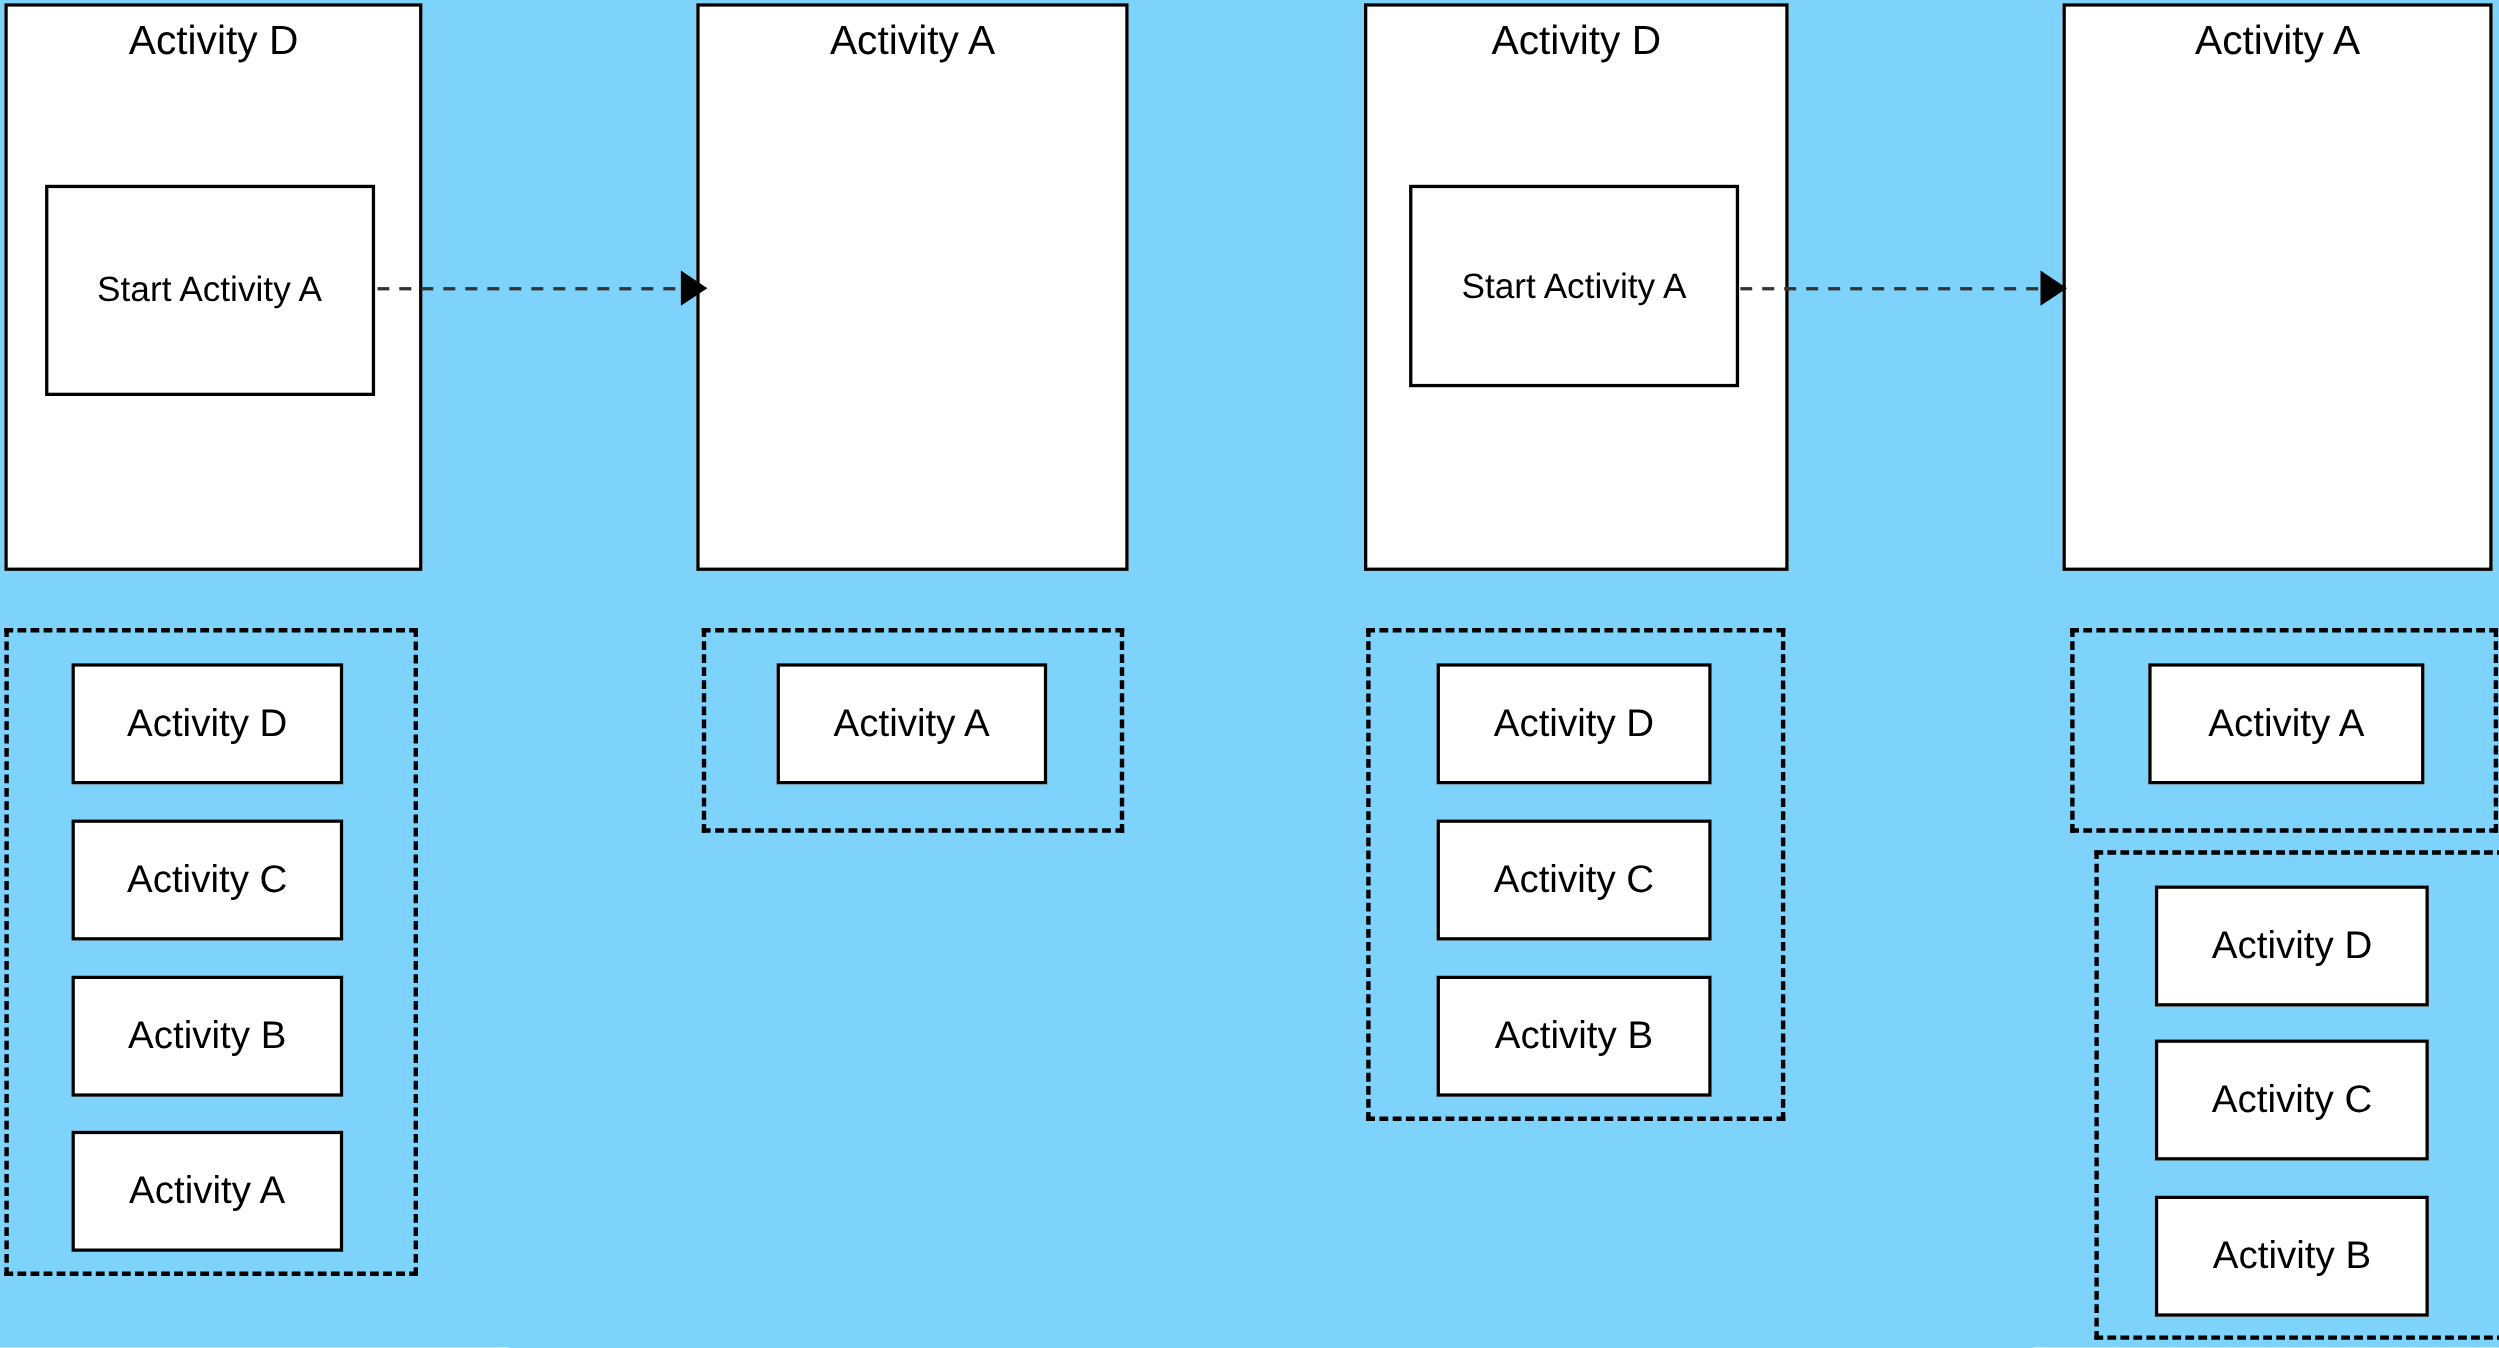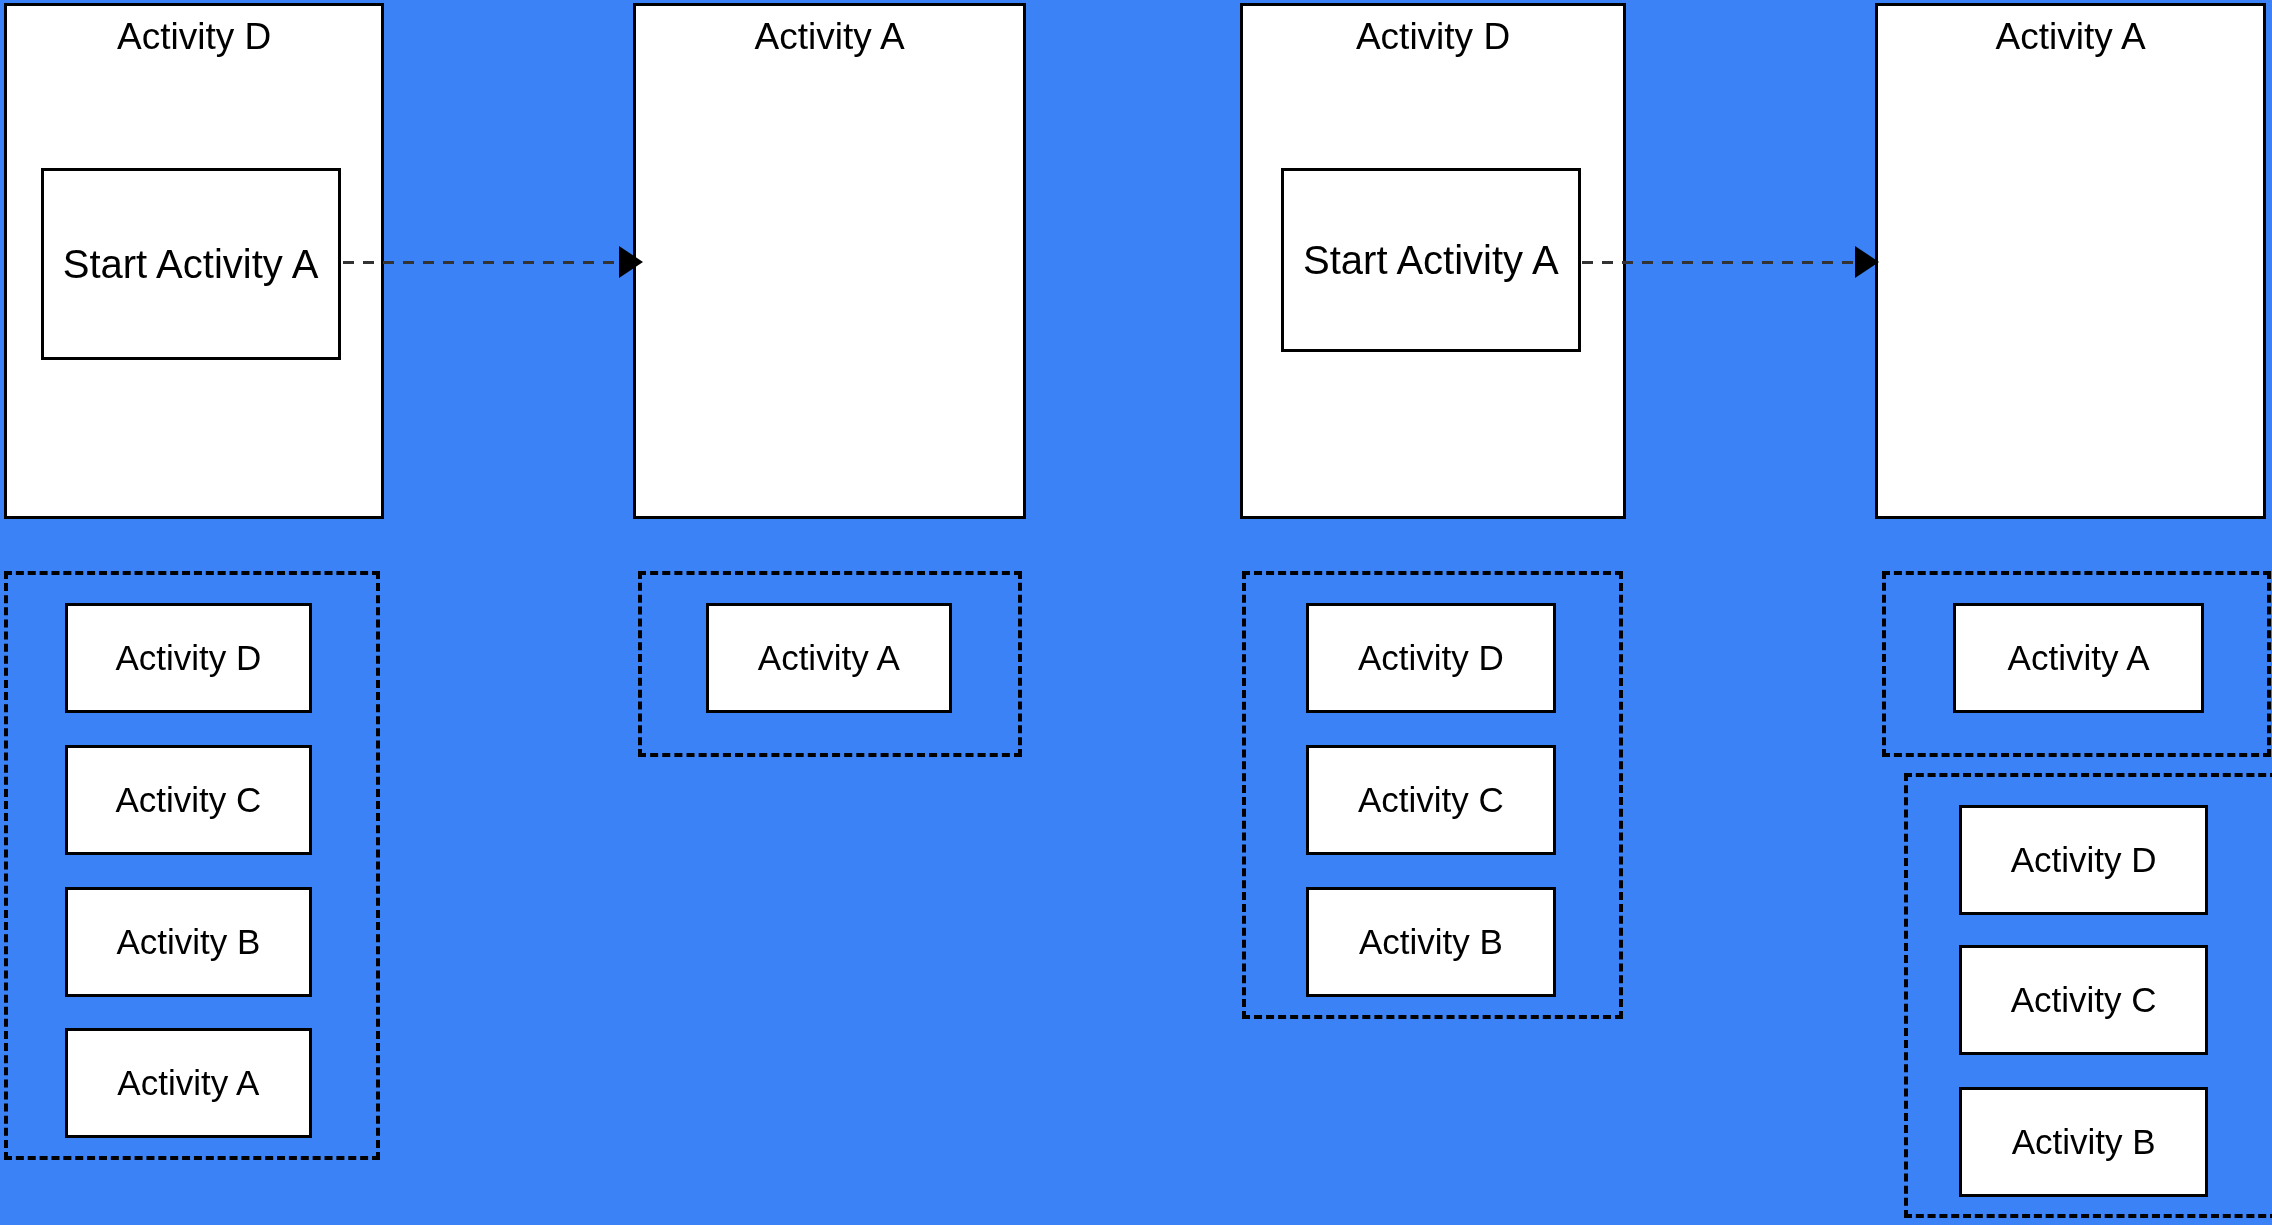--- a/index.html
+++ b/index.html
@@ -8,21 +8,21 @@
     background: #ffffff;
   }
   body {
     font-family: "Liberation Sans", sans-serif;
     color: #000000;
   }
   #canvas {
     position: relative;
     width: 2272px;
     height: 1225px;
-    background: #3b82f6;
+    background: #7dd3fc;
     overflow: hidden;
   }
 
   
   .screen {
     position: absolute;
     box-sizing: border-box;
     border: 3px solid #000000;
     background: #ffffff;
   }
@@ -41,21 +41,21 @@
   .start-box {
     position: absolute;
     box-sizing: border-box;
     border: 3px solid #000000;
     background: #ffffff;
     display: flex;
     align-items: center;
     justify-content: center;
   }
   .start-box .label {
-    font-size: 40px;
+    font-size: 32px;
     line-height: 1.15;
     white-space: nowrap;
   }
 
   
   .task-stack {
     position: absolute;
     box-sizing: border-box;
     border: 4px dashed #000000;
     background: transparent;

